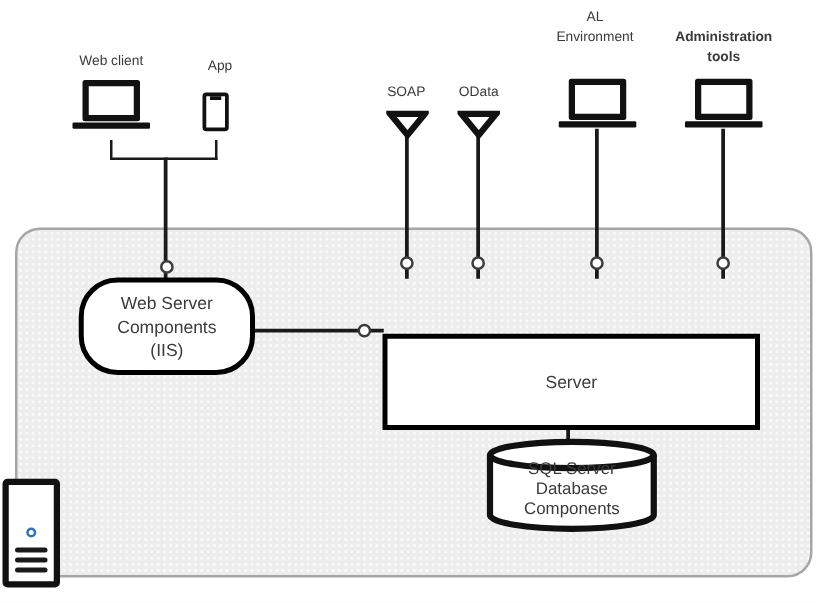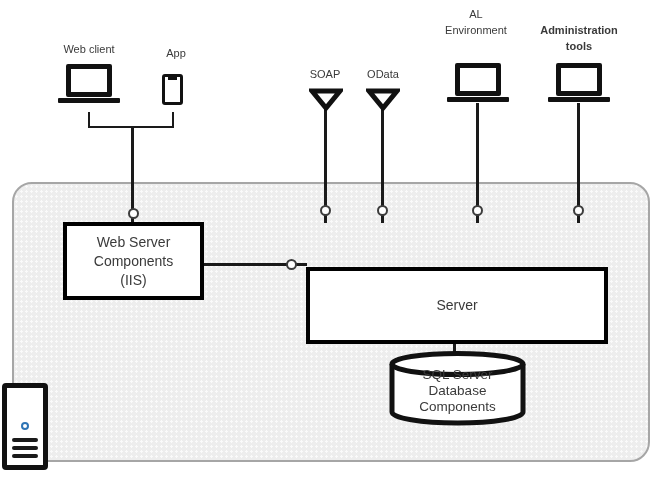--- a/index.html
+++ b/index.html
@@ -129,21 +129,21 @@
 
   <div class="vline" style="left:453px;top:298px;height:57px;"></div>
 
   <div class="dot" style="left:128px;top:208px;"></div>
   <div class="dot" style="left:320px;top:205px;"></div>
   <div class="dot" style="left:377px;top:205px;"></div>
   <div class="dot" style="left:472px;top:205px;"></div>
   <div class="dot" style="left:573px;top:205px;"></div>
   <div class="dot" style="left:286px;top:259px;"></div>
 
-  <div class="pbox" style="left:63px;top:222px;width:141px;height:78px;">
+  <div class="pbox" style="left:63px;top:222px;width:141px;height:78px;border-radius:31px;">
     <div>Web Server</div>
     <div>Components</div>
     <div>(IIS)</div>
   </div>
 
   <div class="pbox" style="left:306px;top:223px;width:302px;height:77px;margin-top:44px;">
     <div>Server</div>
   </div>
 
   <svg class="dbwrap" viewBox="0 0 139 78">

